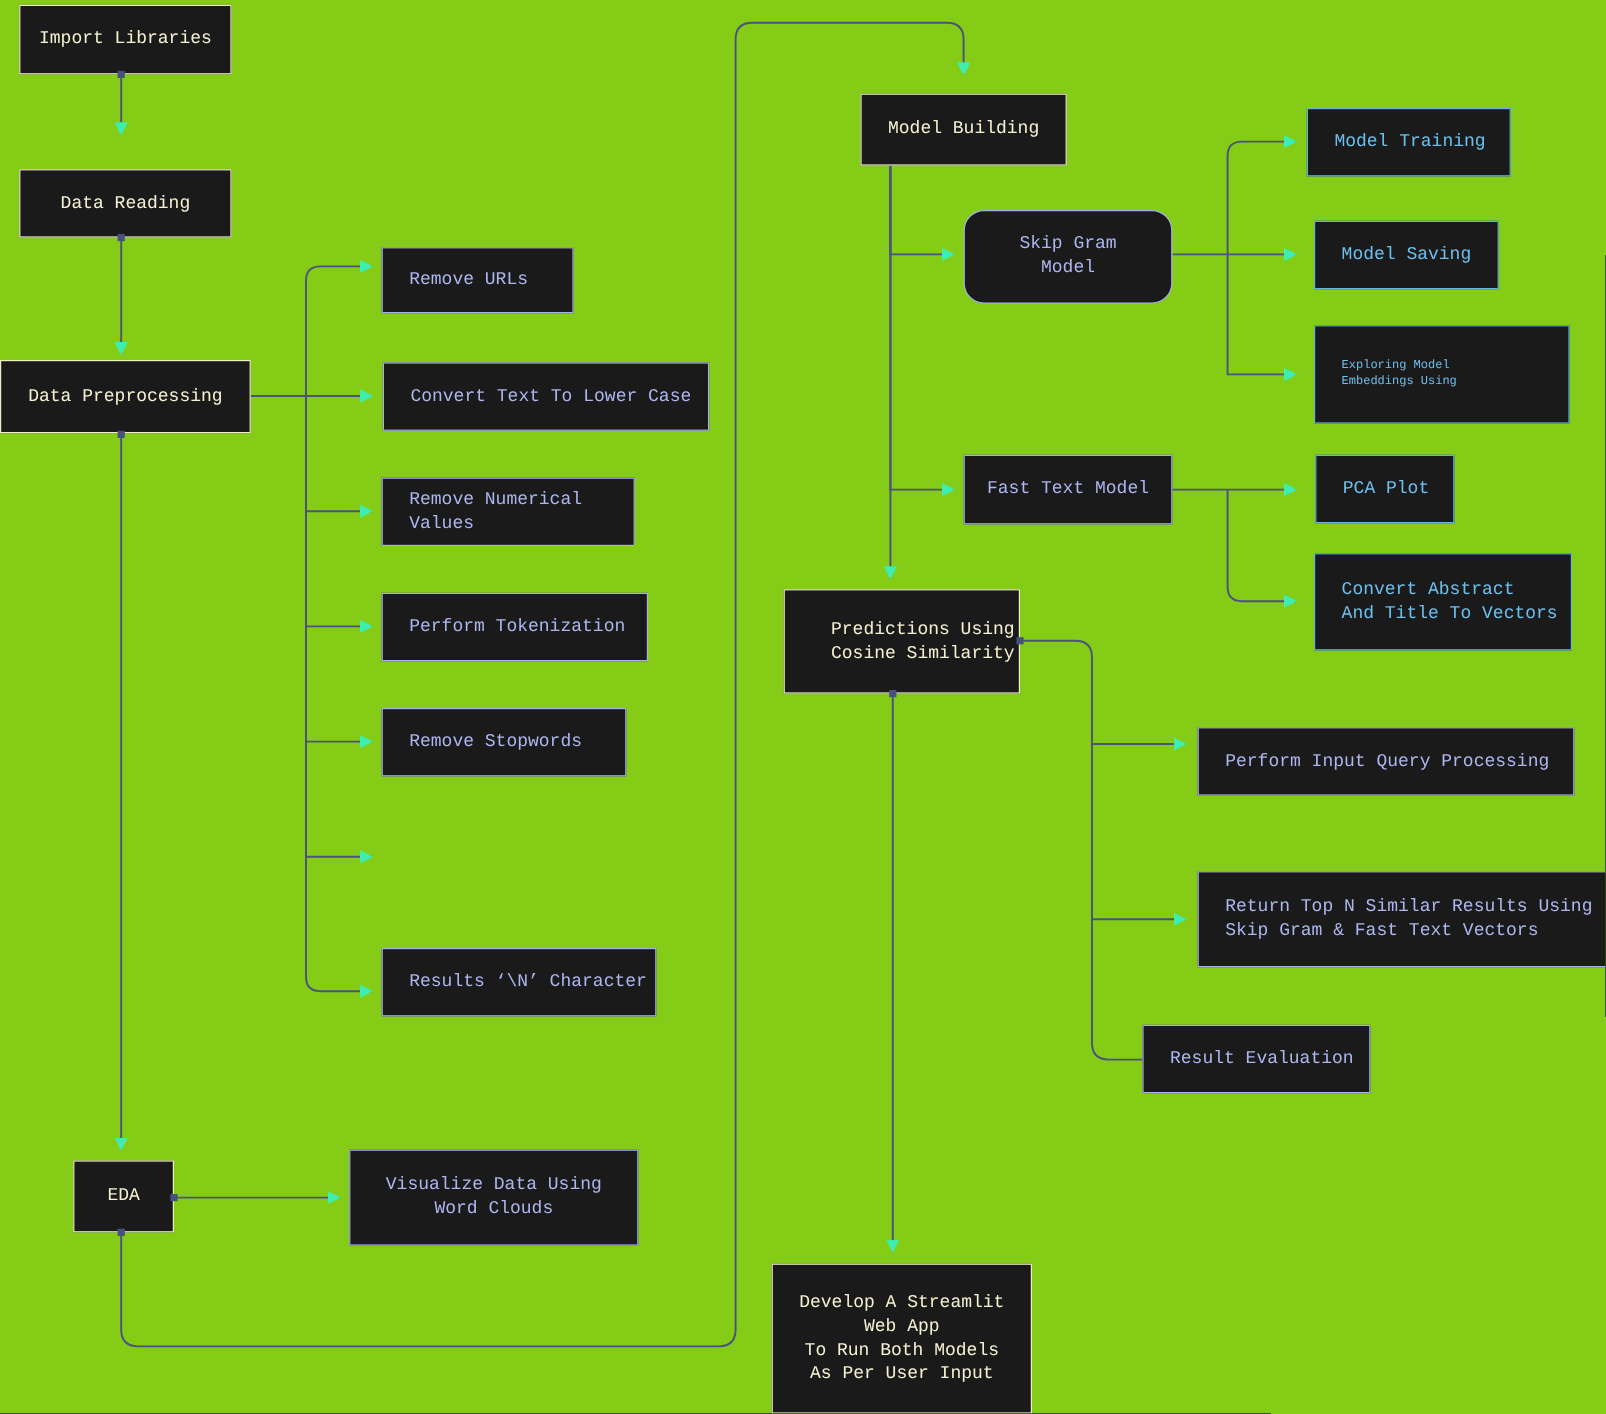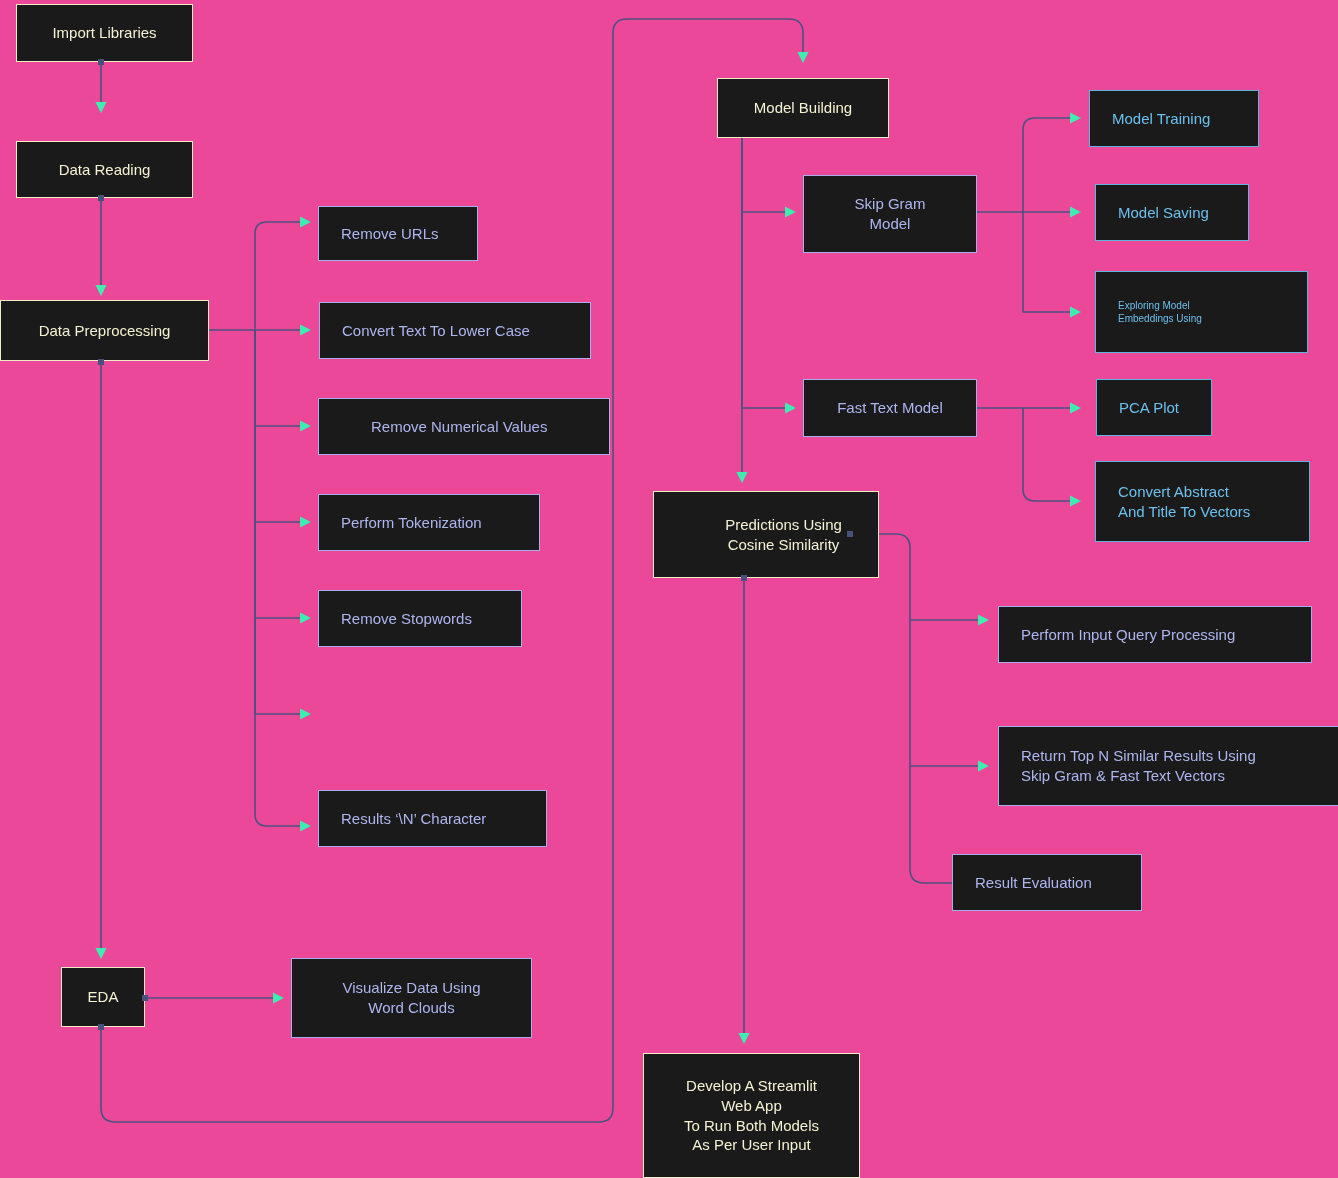--- a/index.html
+++ b/index.html
@@ -4,22 +4,22 @@
 <style>
   html, body {
     margin: 0;
     padding: 0;
     background: #000000;
   }
   #canvas {
     position: relative;
     width: 1338px;
     height: 1178px;
-    background: #ec4899;
-    font-family: Liberation Sans, sans-serif;
+    background: #84cc16;
+    font-family: Liberation Mono, monospace;
     overflow: hidden;
   }
   svg#edges {
     position: absolute;
     left: 0;
     top: 0;
     width: 1338px;
     height: 1178px;
     pointer-events: none;
   }
@@ -150,21 +150,21 @@
   </div>
 
   <div class="node v-peri a-left" style="left:318px; top:206px; width:160px; height:55px; font-size:15px;">
     <span class="lbl">Remove URLs</span>
   </div>
 
   <div class="node v-peri a-left" style="left:319px; top:302px; width:272px; height:57px; font-size:15px;">
     <span class="lbl">Convert Text To Lower Case</span>
   </div>
 
-  <div class="node v-peri a-left" style="left:318px; top:398px; width:292px; height:57px; font-size:15px;padding-left:30px;">
+  <div class="node v-peri a-left" style="left:318px; top:398px; width:211px; height:57px; font-size:15px;">
     <span class="lbl">Remove Numerical Values</span>
   </div>
 
   <div class="node v-peri a-left" style="left:318px; top:494px; width:222px; height:57px; font-size:15px;">
     <span class="lbl">Perform Tokenization</span>
   </div>
 
   <div class="node v-peri a-left" style="left:318px; top:590px; width:204px; height:57px; font-size:15px;">
     <span class="lbl">Remove Stopwords</span>
   </div>
@@ -176,21 +176,21 @@
 
   <div class="node v-peri a-center" style="left:291px; top:958px; width:241px; height:80px; font-size:15px;">
     <span class="lbl">Visualize Data Using
 Word Clouds</span>
   </div>
 
   <div class="node v-cream a-center" style="left:717px; top:78px; width:172px; height:60px; font-size:15px;">
     <span class="lbl">Model Building</span>
   </div>
 
-  <div class="node v-peri a-center" style="left:803px; top:175px; width:174px; height:78px; font-size:15px;">
+  <div class="node v-peri a-center" style="left:803px; top:175px; width:174px; height:78px; font-size:15px;border-radius:17px;">
     <span class="lbl">Skip Gram
 Model</span>
   </div>
 
   <div class="node v-peri a-center" style="left:803px; top:379px; width:174px; height:58px; font-size:15px;justify-content:center;">
     <span class="lbl">Fast Text Model</span>
   </div>
 
   <div class="node v-cyan a-left" style="left:1089px; top:90px; width:170px; height:57px; font-size:15px;">
     <span class="lbl">Model Training</span>
@@ -207,21 +207,21 @@
 
   <div class="node v-cyan a-left" style="left:1096px; top:379px; width:116px; height:57px; font-size:15px;">
     <span class="lbl">PCA Plot</span>
   </div>
 
   <div class="node v-cyan a-left" style="left:1095px; top:461px; width:215px; height:81px; font-size:15px;">
     <span class="lbl">Convert Abstract
 And Title To Vectors</span>
   </div>
 
-  <div class="node v-cream a-center" style="left:653px; top:491px; width:226px; height:87px; font-size:15px;padding-left:35px;">
+  <div class="node v-cream a-center" style="left:653px; top:491px; width:197px; height:87px; font-size:15px;padding-left:35px;">
     <span class="lbl">Predictions Using
 Cosine Similarity</span>
   </div>
 
   <div class="node v-peri a-left" style="left:998px; top:606px; width:314px; height:57px; font-size:15px;">
     <span class="lbl">Perform Input Query Processing</span>
   </div>
 
   <div class="node v-peri a-left" style="left:998px; top:726px; width:348px; height:80px; font-size:15px;">
     <span class="lbl">Return Top N Similar  Results Using

